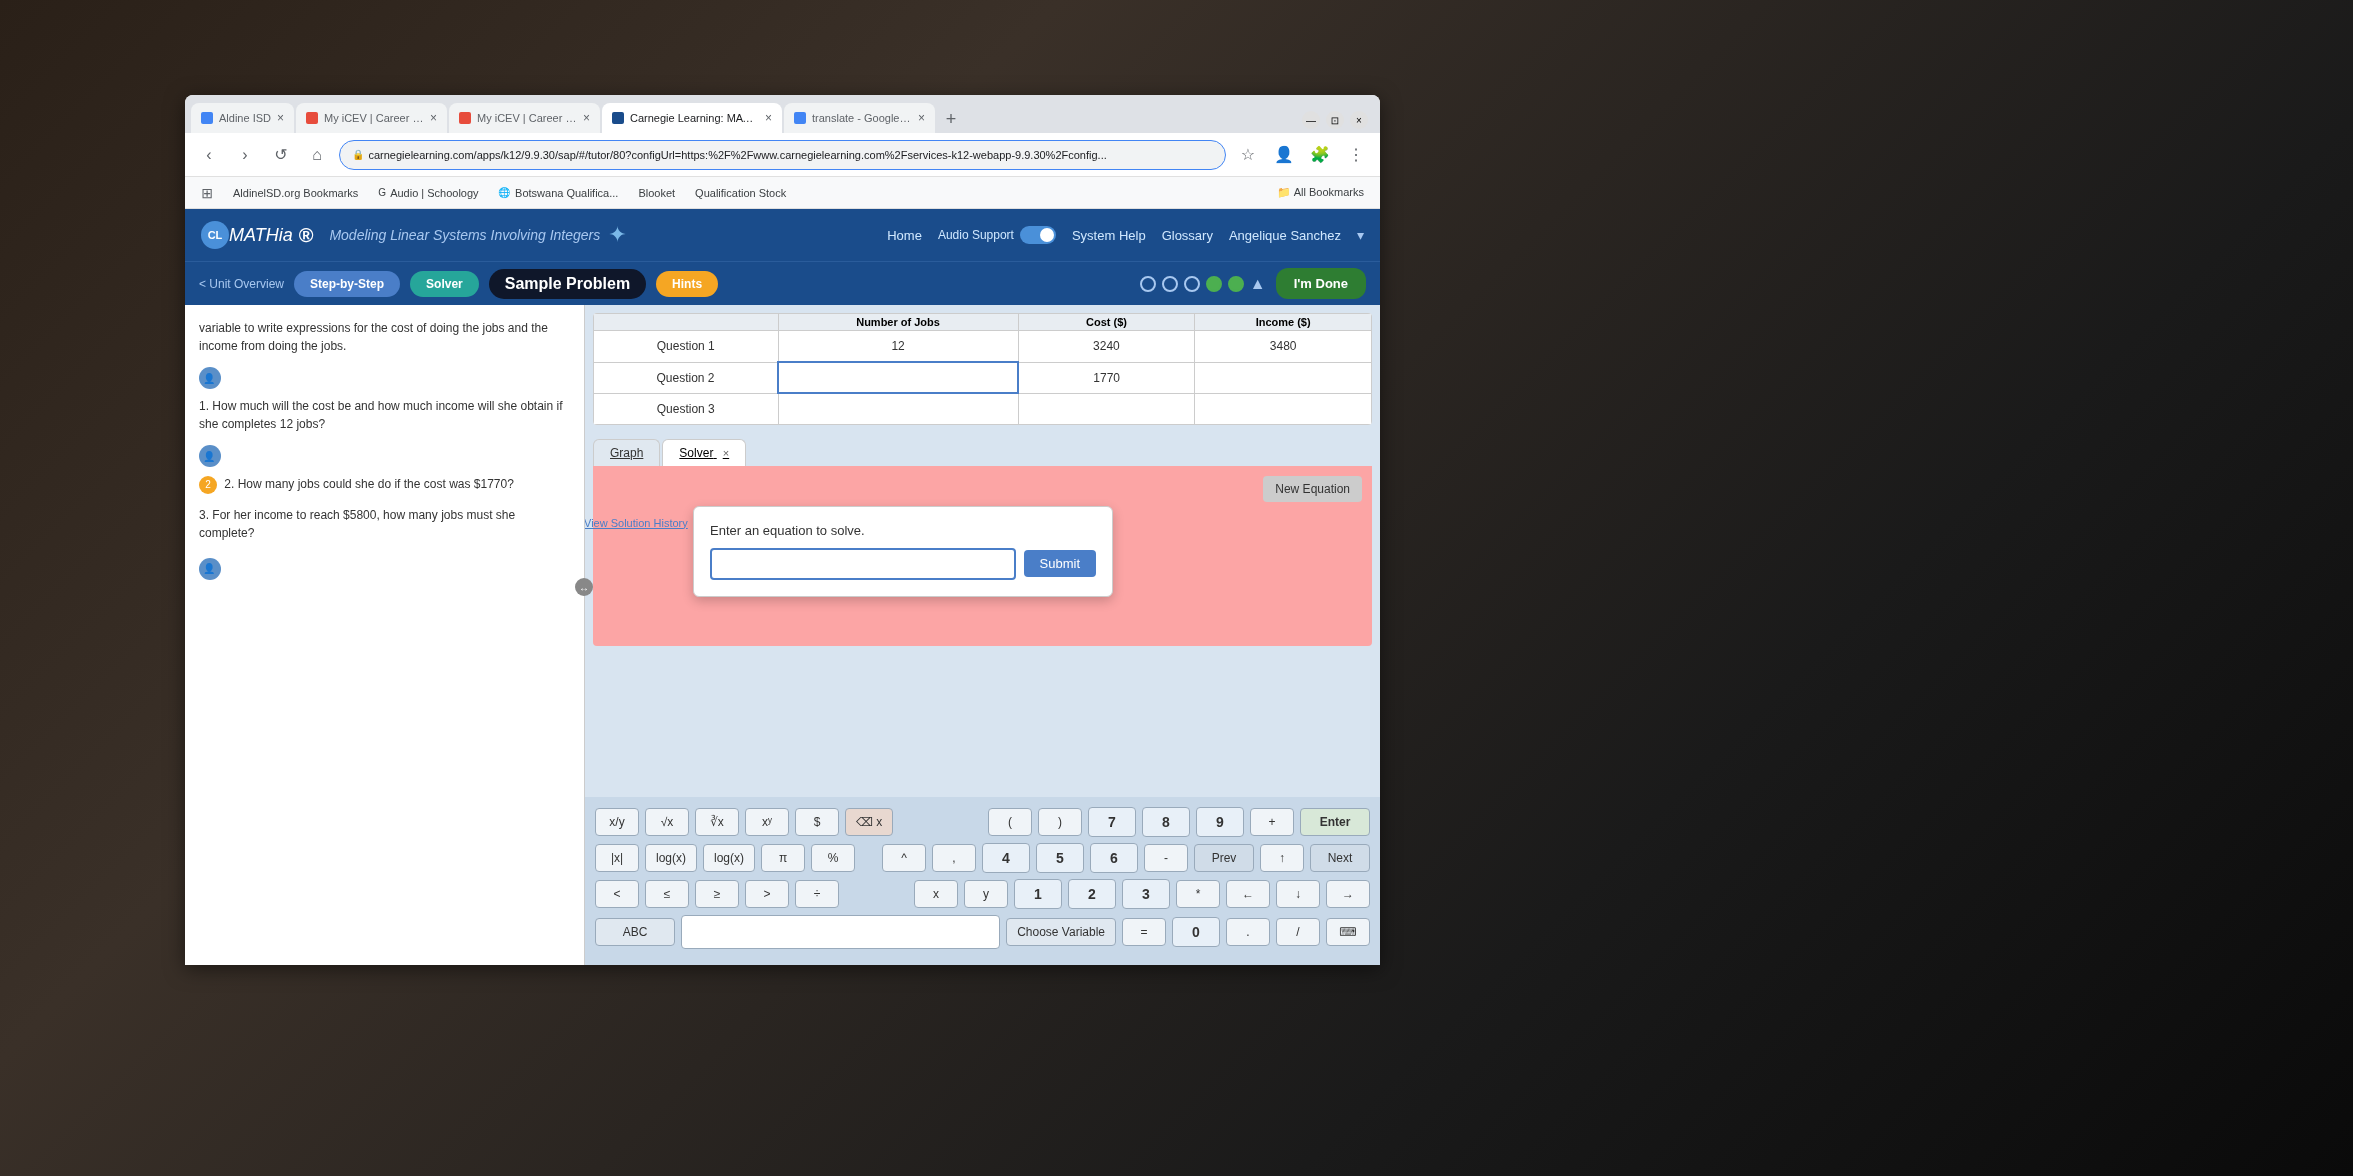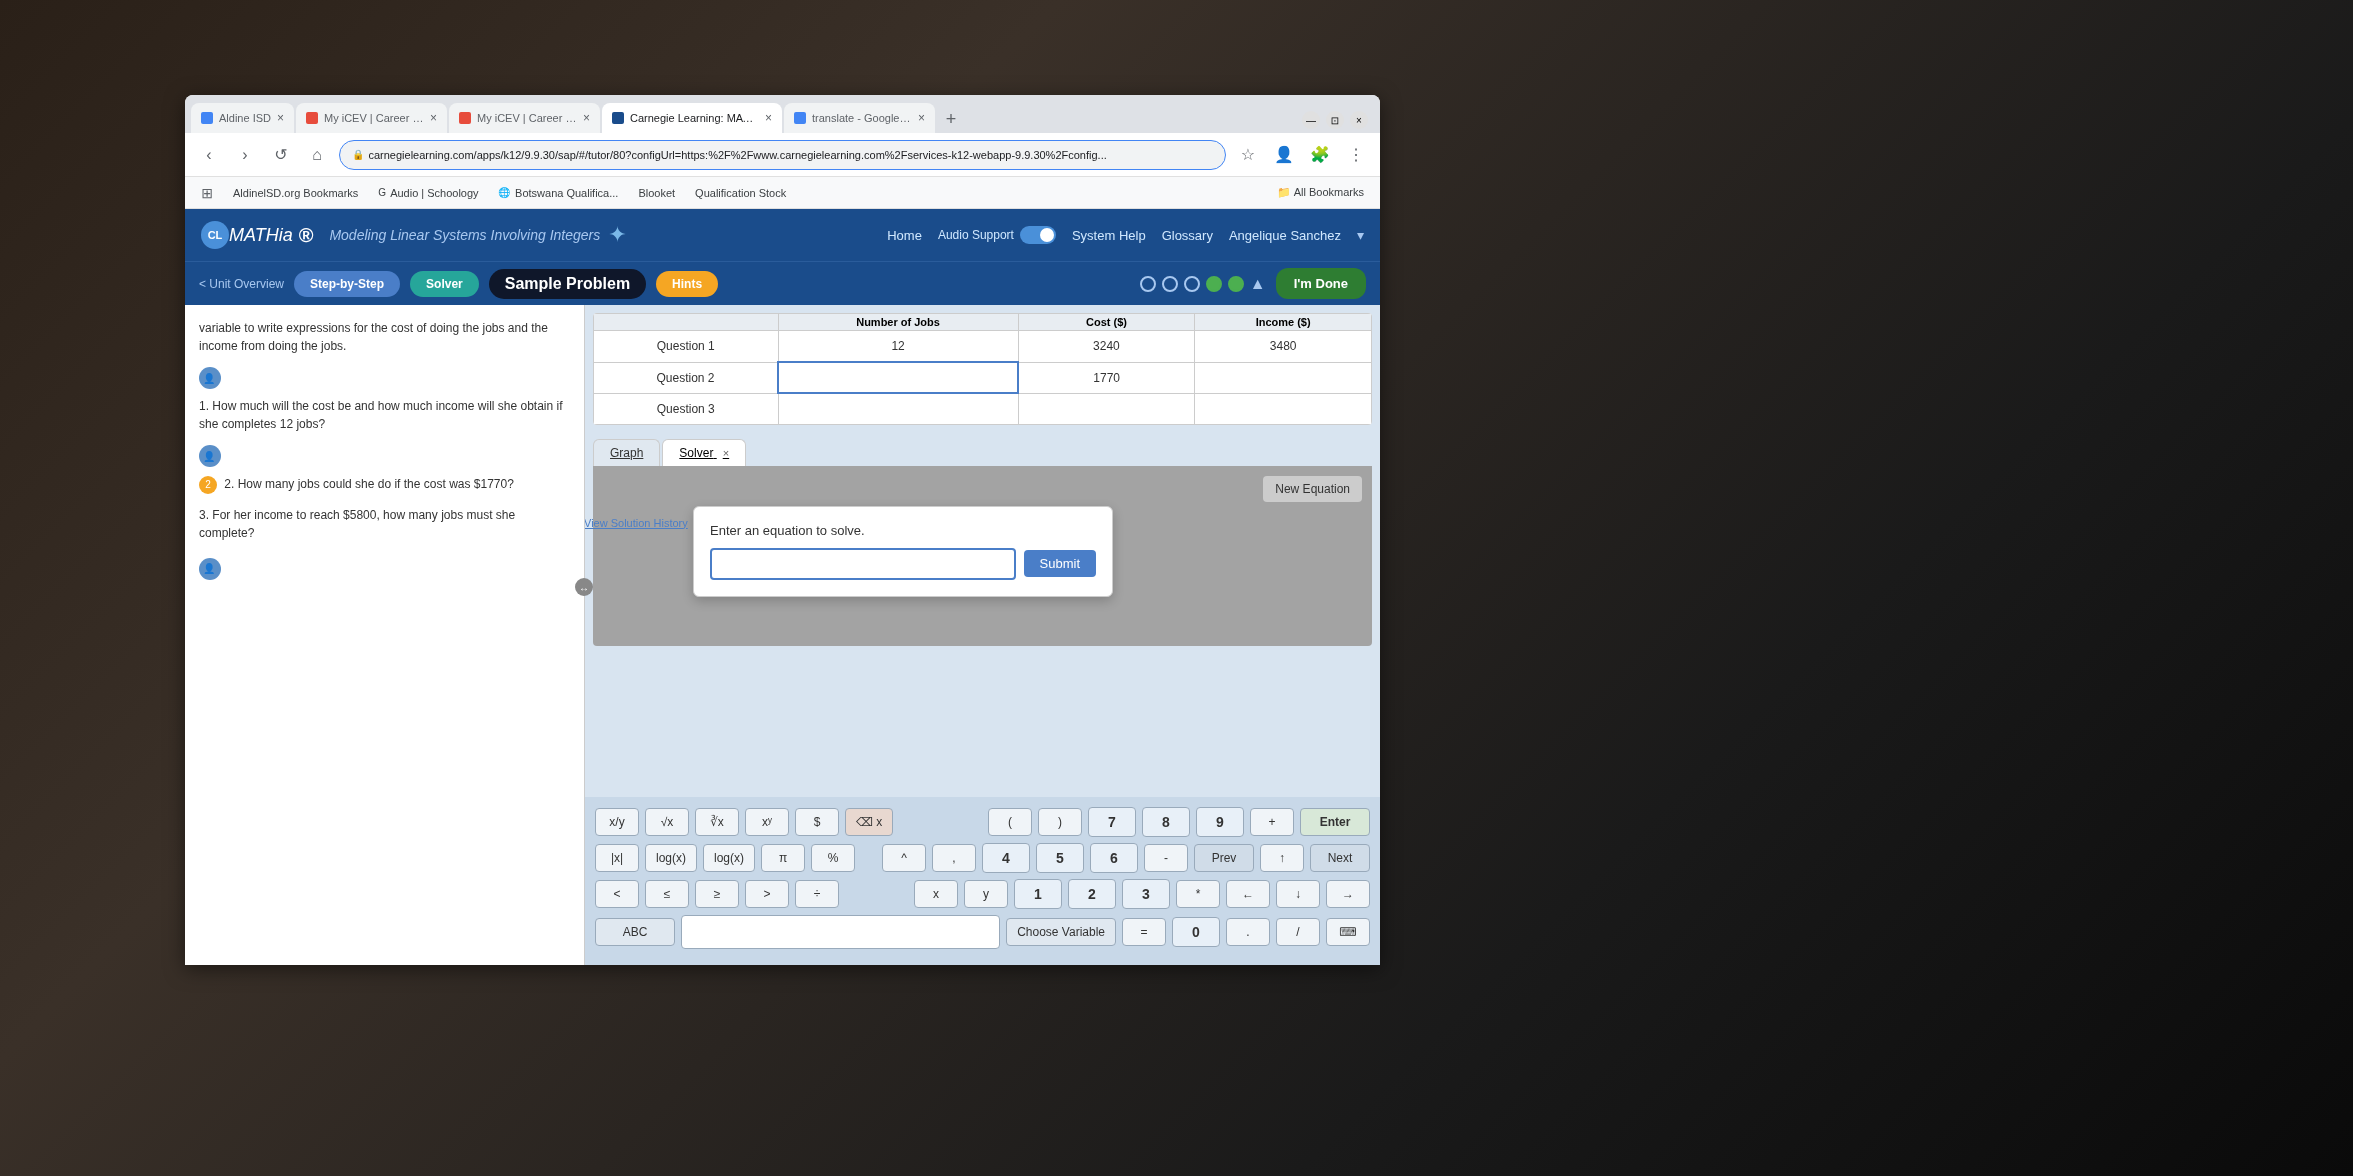--- a/index.html
+++ b/index.html
@@ -412,21 +412,21 @@
     }
 
     .tab-btn .close-x {
       margin-left: 6px;
       font-size: 11px;
       color: #666;
     }
 
     
     .solver-area {
-      background: #a3a3a3;
+      background: #fca5a5;
       margin: 0 8px 8px;
       border-radius: 0 0 4px 4px;
       padding: 0;
       min-height: 180px;
       position: relative;
     }
 
     .new-equation-btn {
       position: absolute;
       top: 10px;

